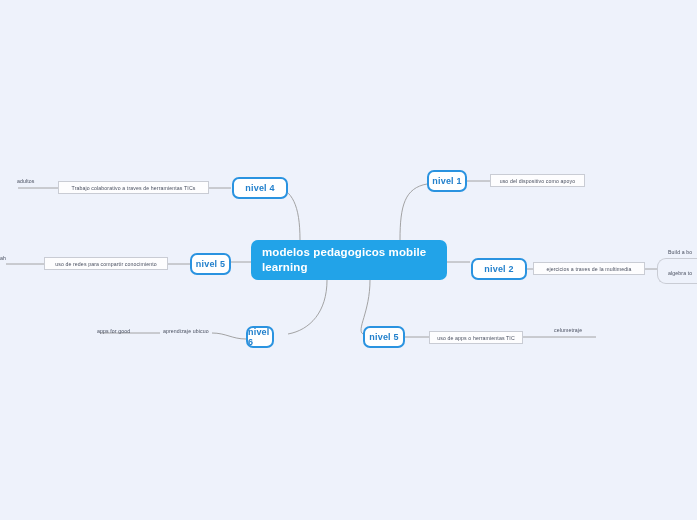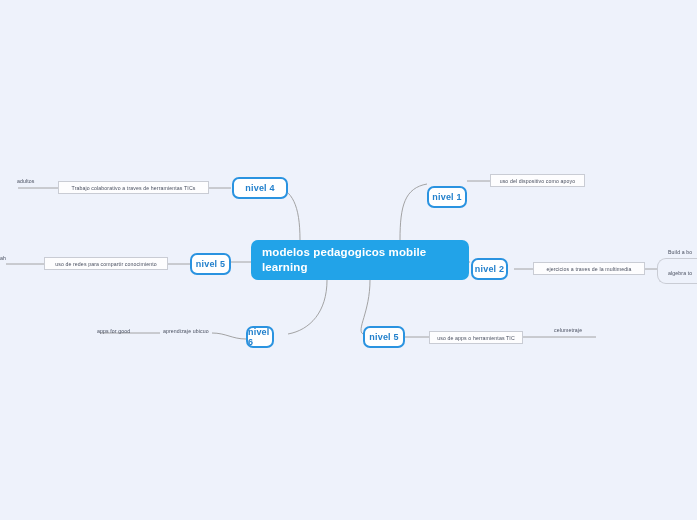--- a/index.html
+++ b/index.html
@@ -28,21 +28,21 @@
     width: 697px;
     height: 520px;
     pointer-events: none;
   }
 
   
   .root-node {
     position: absolute;
     left: 251px;
     top: 240px;
-    width: 218px;
+    width: 196px;
     height: 40px;
     background: #22a3e8;
     border-radius: 7px;
     box-sizing: border-box;
     padding: 6px 11px;
     color: #ffffff;
     font-size: 11.5px;
     font-weight: bold;
     line-height: 1.32;
     letter-spacing: 0.1px;
@@ -142,24 +142,24 @@
       <path d="M 44 264 L 6 264"></path>
 
       <path d="M 246 339 C 232 339, 226 333, 212 333"></path>
 
       <path d="M 160 333 L 100 333"></path>
     </g>
   </svg>
 
   <div class="root-node">modelos pedagogicos mobile learning</div>
 
-  <div class="level-node" style="left:427px; top:170px; width:40px;margin-top:16px;">nivel 1</div>
+  <div class="level-node" style="left:427px; top:170px; width:40px;">nivel 1</div>
   <div class="detail-box" style="left:490px; top:174px; width:95px;">uso del dispositivo como apoyo</div>
 
-  <div class="level-node" style="left:471px; top:258px; width:37px;text-align:right;">nivel 2</div>
+  <div class="level-node" style="left:471px; top:258px; width:56px;text-align:right;">nivel 2</div>
   <div class="detail-box" style="left:533px; top:262px; width:112px;">ejercicios a traves de la multimedia</div>
   <div class="clip-round" style="left:657px; top:258px; width:46px; height:26px;"></div>
   <div class="plain-text" style="left:668px; top:250px;">Build a bo</div>
   <div class="plain-text" style="left:668px; top:271px;">algebra to</div>
 
   <div class="level-node" style="left:363px; top:326px; width:42px;">nivel 5</div>
   <div class="detail-box" style="left:429px; top:331px; width:94px;">uso de apps o herramientas TIC</div>
   <div class="plain-text" style="left:554px; top:328px;">celumetraje</div>
 
   <div class="level-node" style="left:232px; top:177px; width:56px;">nivel 4</div>

